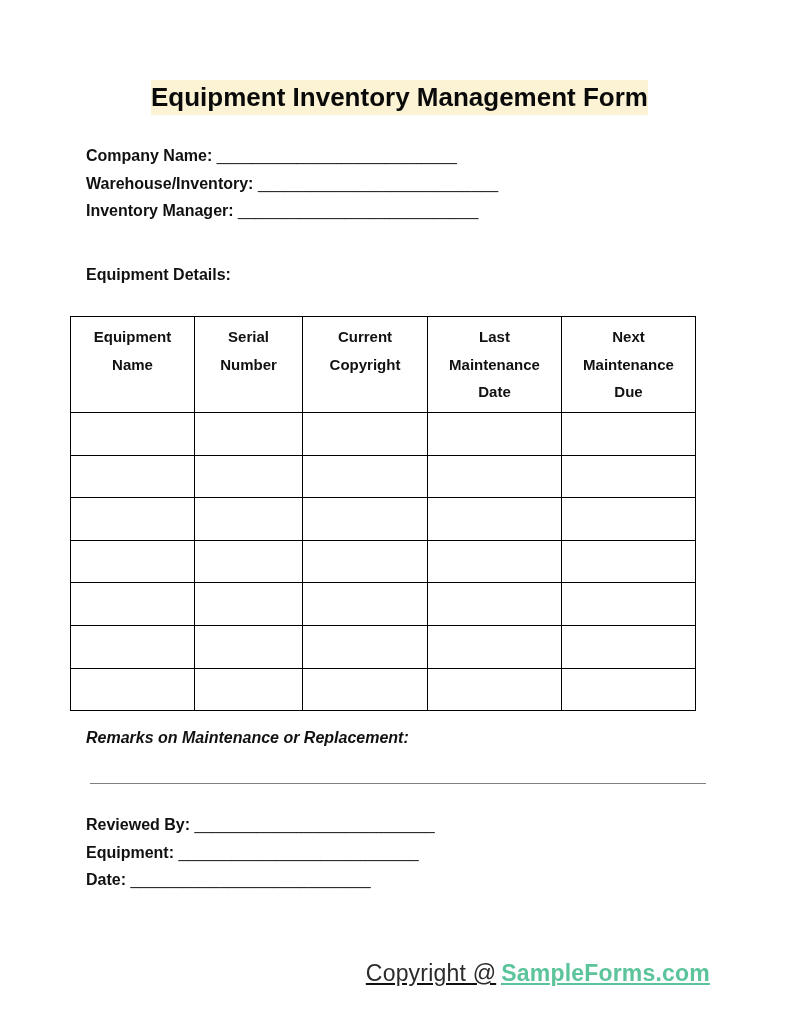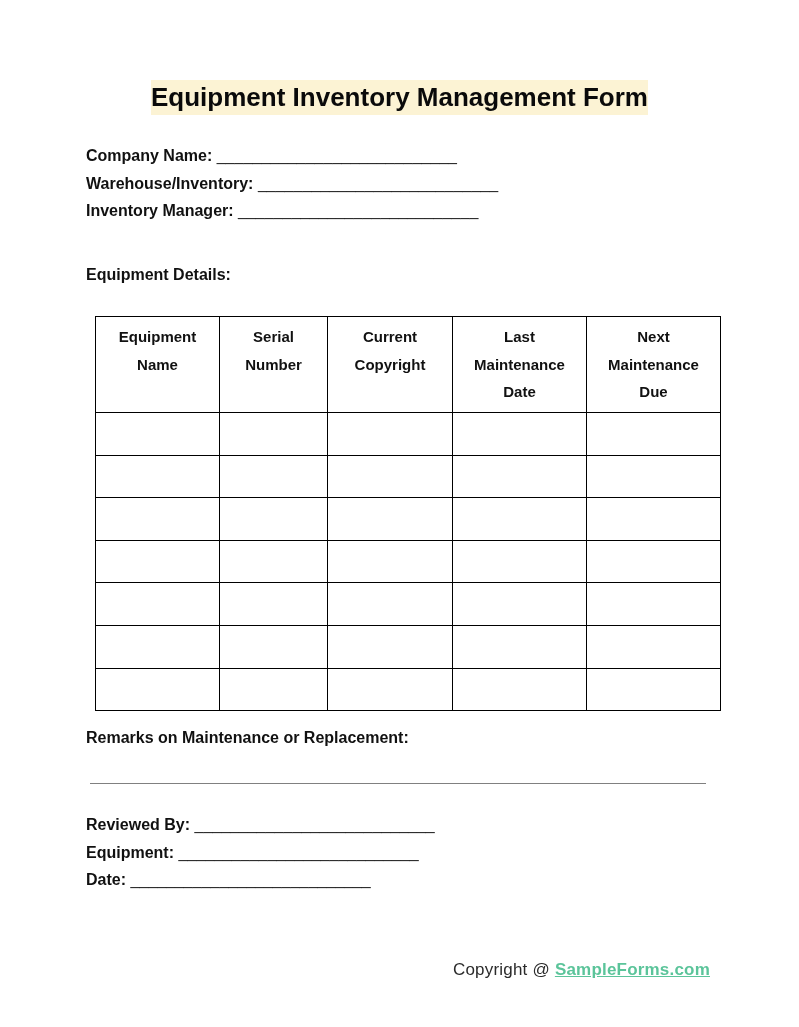--- a/index.html
+++ b/index.html
@@ -27,25 +27,25 @@
   #signoff-fields { top:811px; }
   .field-label { font-weight:700; }
   .field-blank { font-weight:400; letter-spacing:0; color:#222; }
 
   
   .section-heading {
     position:absolute; left:86px;
     font-size:16px; font-weight:700; line-height:27.5px;
   }
   #equipment-heading { top:252px;margin-top:9px; }
-  #remarks-heading   { top:724px; }
+  #remarks-heading   { top:724px;font-style:italic; }
 
   
   .equipment-table {
-    position:absolute; top:316px; left:95px;
+    position:absolute; top:316px; left:70px;
     border-collapse:collapse; table-layout:fixed;
     width:625px;
   }
   .equipment-table th, .equipment-table td { border:1.4px solid #000000; }
   .equipment-table thead tr { height:96px; }
   .equipment-table th {
     font-size:15px; font-weight:700; line-height:27.5px;
     vertical-align:top; text-align:center;
     padding:6px 10px 0 10px;
     background:#ffffff;
@@ -55,21 +55,21 @@
 
   
   .remarks-line {
     position:absolute; top:783px; left:90px; width:616px; height:0;
     border-top:1.5px solid #808080;
   }
 
   
   .footer {
     position:absolute; top:960px; right:89px;
-    font-size:17px; text-align:right; letter-spacing:0.2px;
+    font-size:23px; text-align:right; letter-spacing:0.2px;text-decoration:underline;
   }
   .copyright-prefix { color:#2b2b2b; margin-right:5px; }
   .sampleforms-link {
     color:#5BC49A; font-weight:700;
     text-decoration:underline; cursor:pointer;
   }
 </style>
 </head>
 <body>
 

